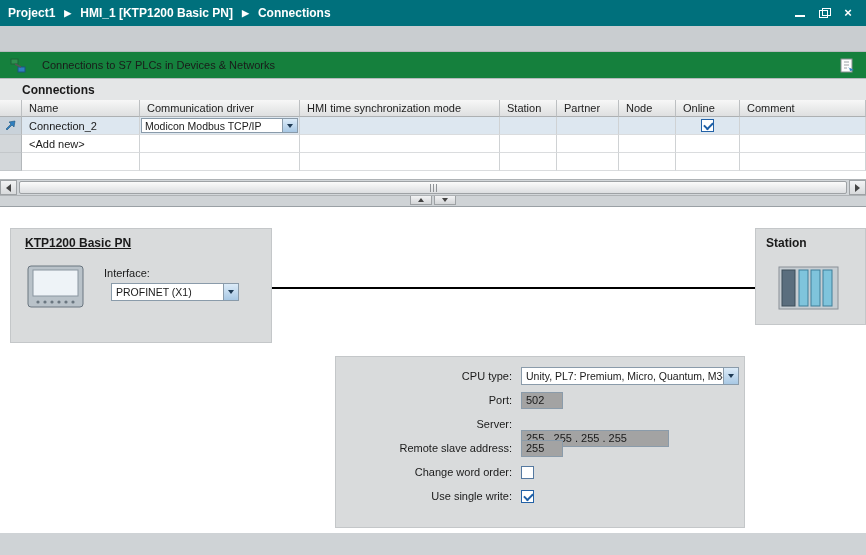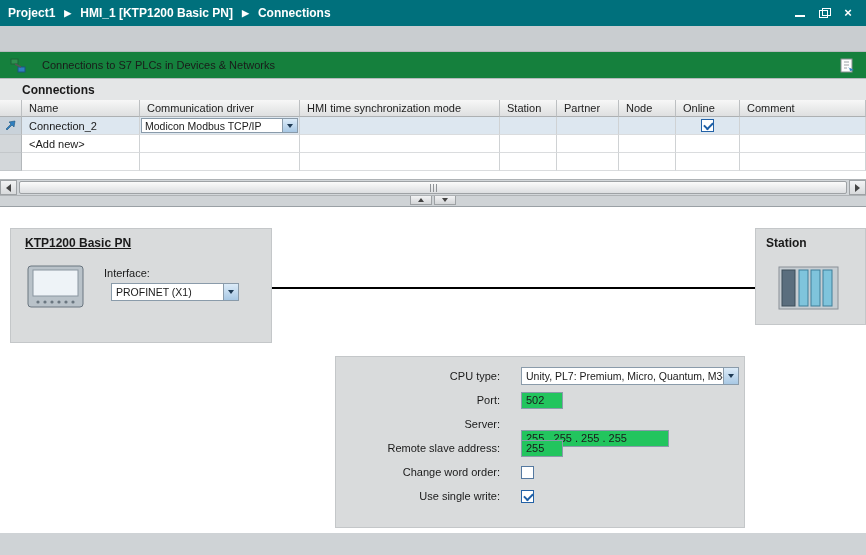--- a/index.html
+++ b/index.html
@@ -132,23 +132,23 @@
   .iface-combo .combo-text { flex:1; padding:0 4px; font-size:10.5px; }
 
   .station-panel { left:755px; top:21px; width:111px; height:97px; }
   .station-icon { position:absolute; left:22px; top:32px; }
 
   .connection-line { position:absolute; left:272px; top:80px; width:483px; height:2px; background:#000; }
 
   .plc-panel { left:335px; top:149px; width:410px; height:172px; }
   .plc-rows { margin-top:7px; }
   .plc-row { display:flex; align-items:center; height:24px; }
-  .plc-label { width:185px; text-align:right; padding-right:21px; }
+  .plc-label { width:185px; text-align:right; padding-right:9px; }
   .input {
-    height:17px; background:#22c55e; border:1px solid #8a9baa; padding:1px 4px;
+    height:17px; background:#a3a3a3; border:1px solid #8a9baa; padding:1px 4px;
     display:flex; align-items:center; font-size:11px;
   }
   .combo { height:18px; background:#fff; border:1px solid #8a9baa; display:flex; align-items:center; }
   .combo .combo-text { flex:1; padding:0 4px; overflow:hidden; white-space:nowrap; font-size:10.5px; }
   .w-cpu { width:218px; }
   .w-port { width:42px; }
   .w-server { width:148px;margin-top:28px; }
   .w-remote { width:42px; }
 </style>
 </head>

